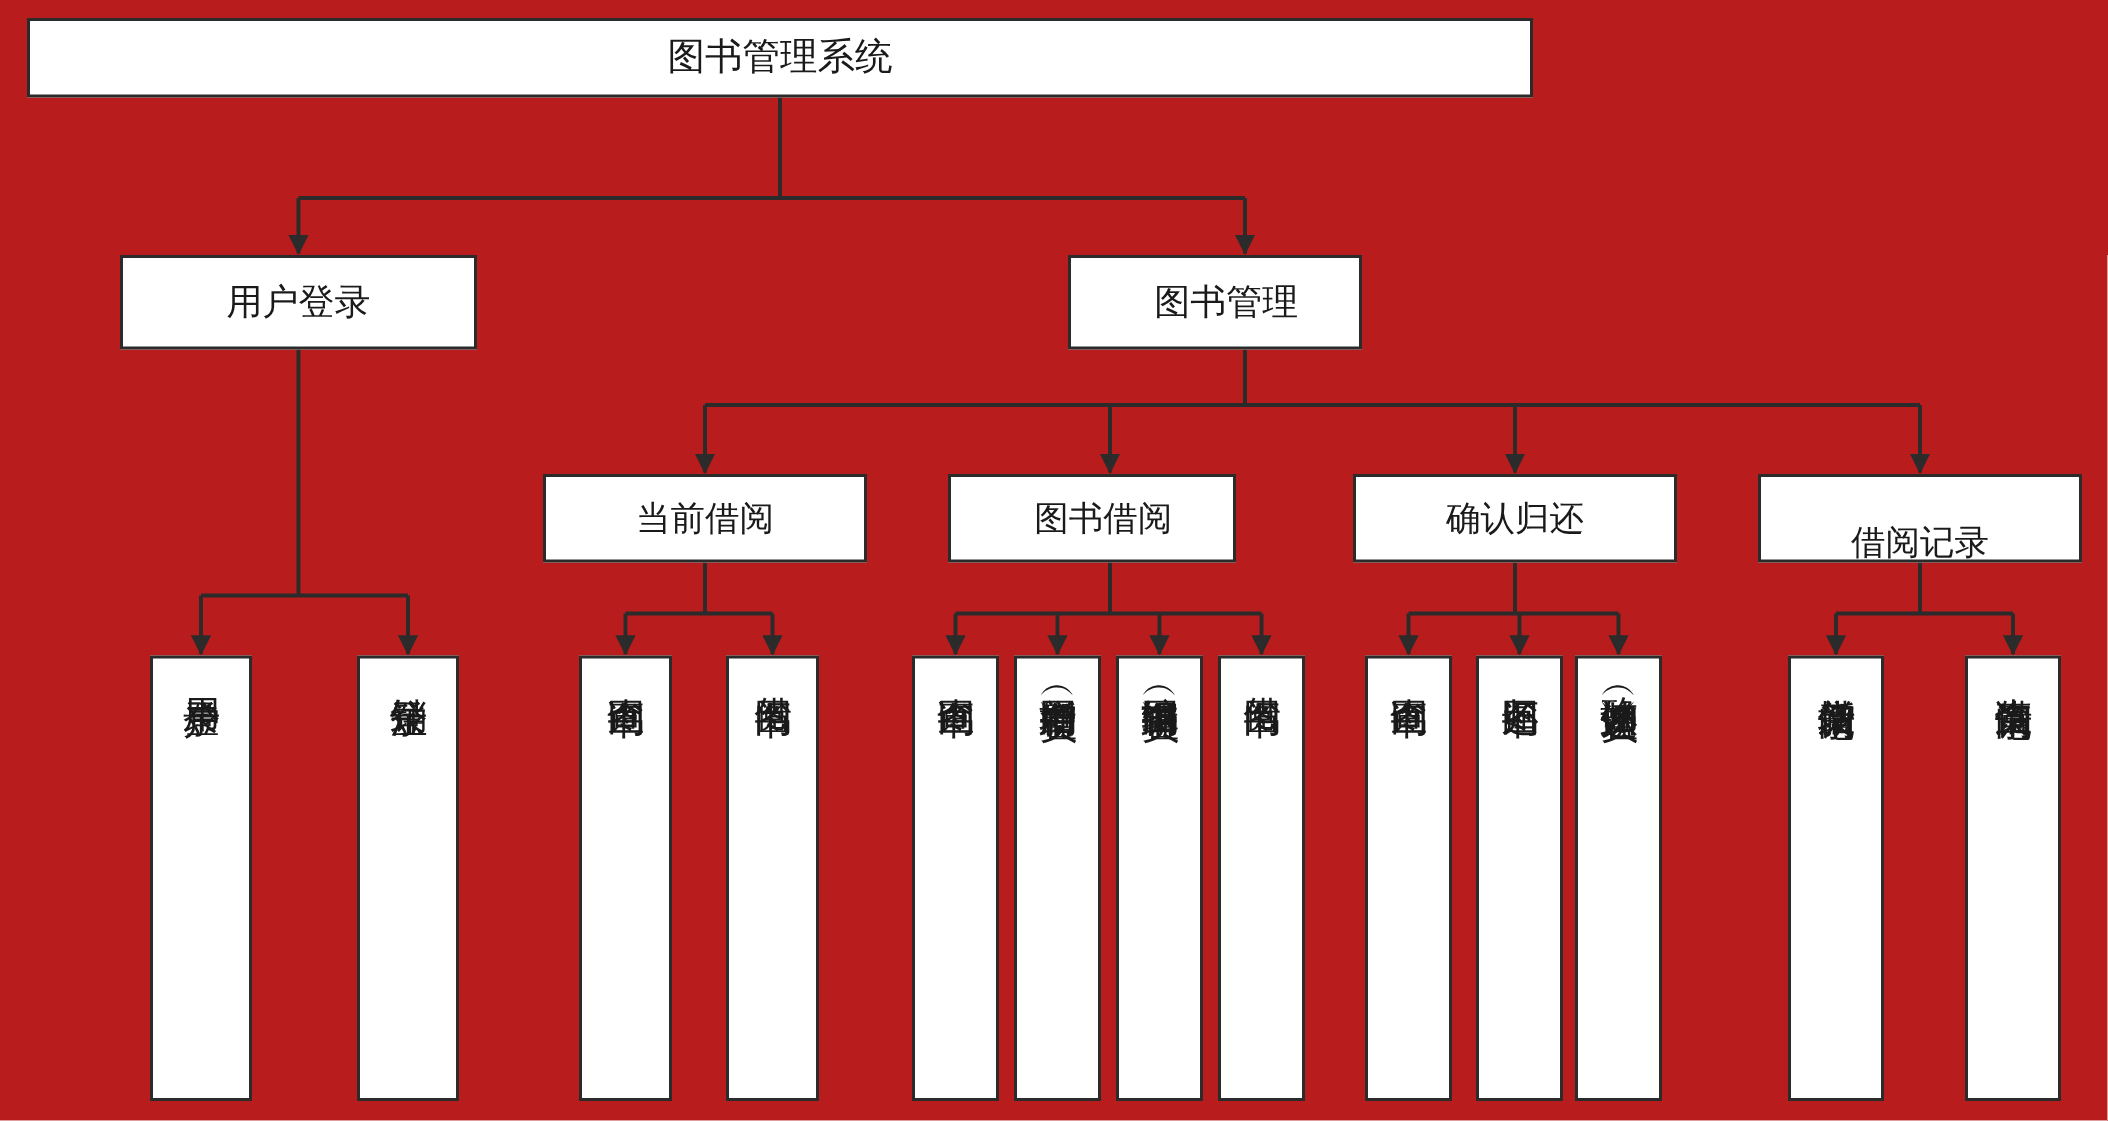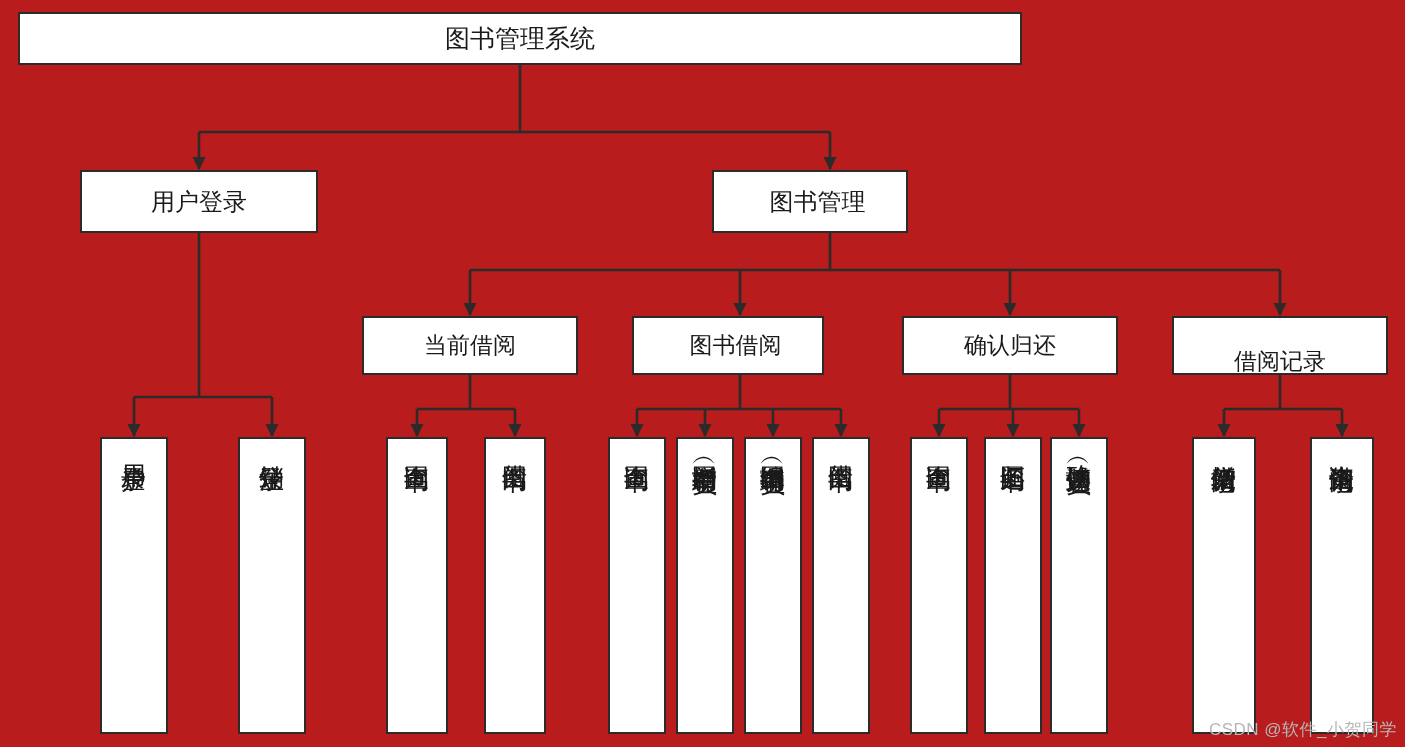--- a/index.html
+++ b/index.html
@@ -178,14 +178,13 @@
         <span class="vtext">确认归还（管理员）</span>
       </div>
       <div class="node leaf" style="left: 1192px; top: 437px; width: 64px; height: 297px;">
         <span class="vtext">新增借阅记录</span>
       </div>
       <div class="node leaf" style="left: 1310px; top: 437px; width: 64px; height: 297px;">
         <span class="vtext">查询借阅记录</span>
       </div>
     </div>
 
-  <div id="watermark">CSDN @软件_小贺同学</div>
 </div>
 
 </body></html>

